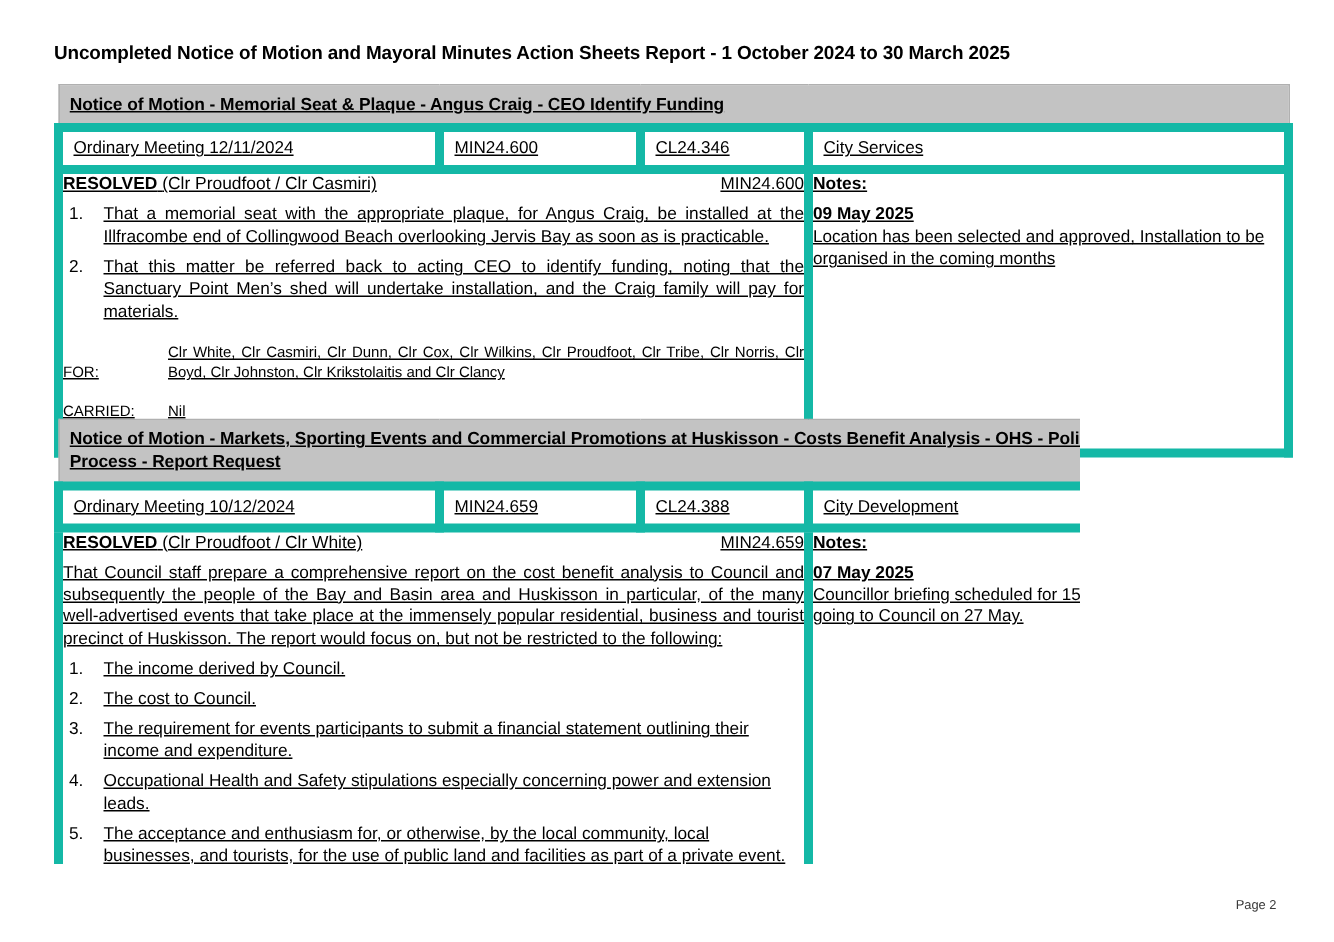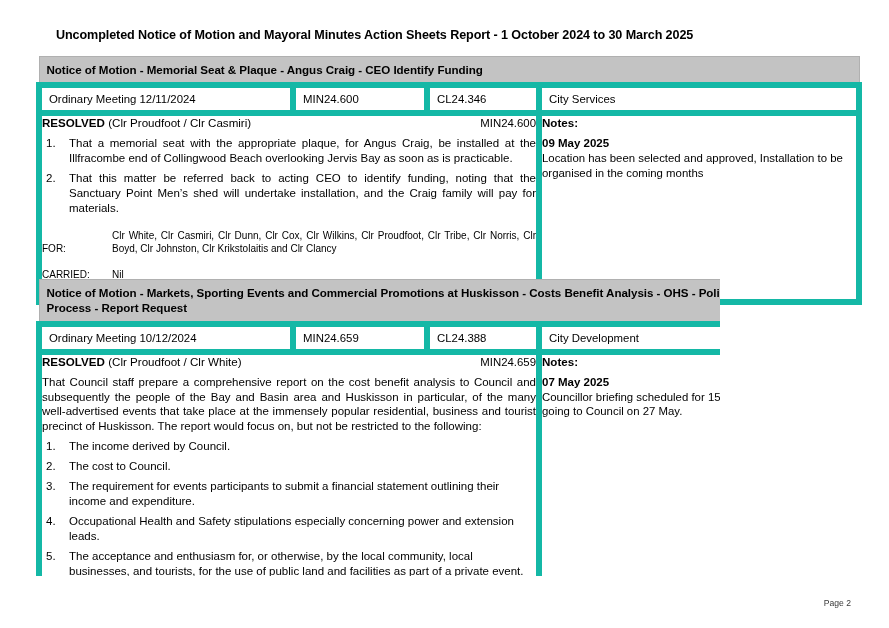--- a/index.html
+++ b/index.html
@@ -24,31 +24,31 @@
   }
   .doc-title {
     position: absolute;
     left: 36px;
     top: 28px;
     width: 810px;
     font-size: 12.6px;
     font-weight: bold;
     letter-spacing: -0.1px;
     line-height: 1.2;
-    margin-left: 20px;
   }
 
   
   .motion-table {
     position: absolute;
     left: 36px;
     width: 820px;
     border-collapse: collapse;
     table-layout: fixed;
     font-size: 11.4px;
+    text-decoration: underline;
   }
   .motion-table td {
     border: 6px solid #14b8a6;
     padding: 0;
     vertical-align: top;
   }
   .section-header td {
     background: #c3c3c3;
     border: 1px solid #b0b0b0;
     font-weight: bold;

